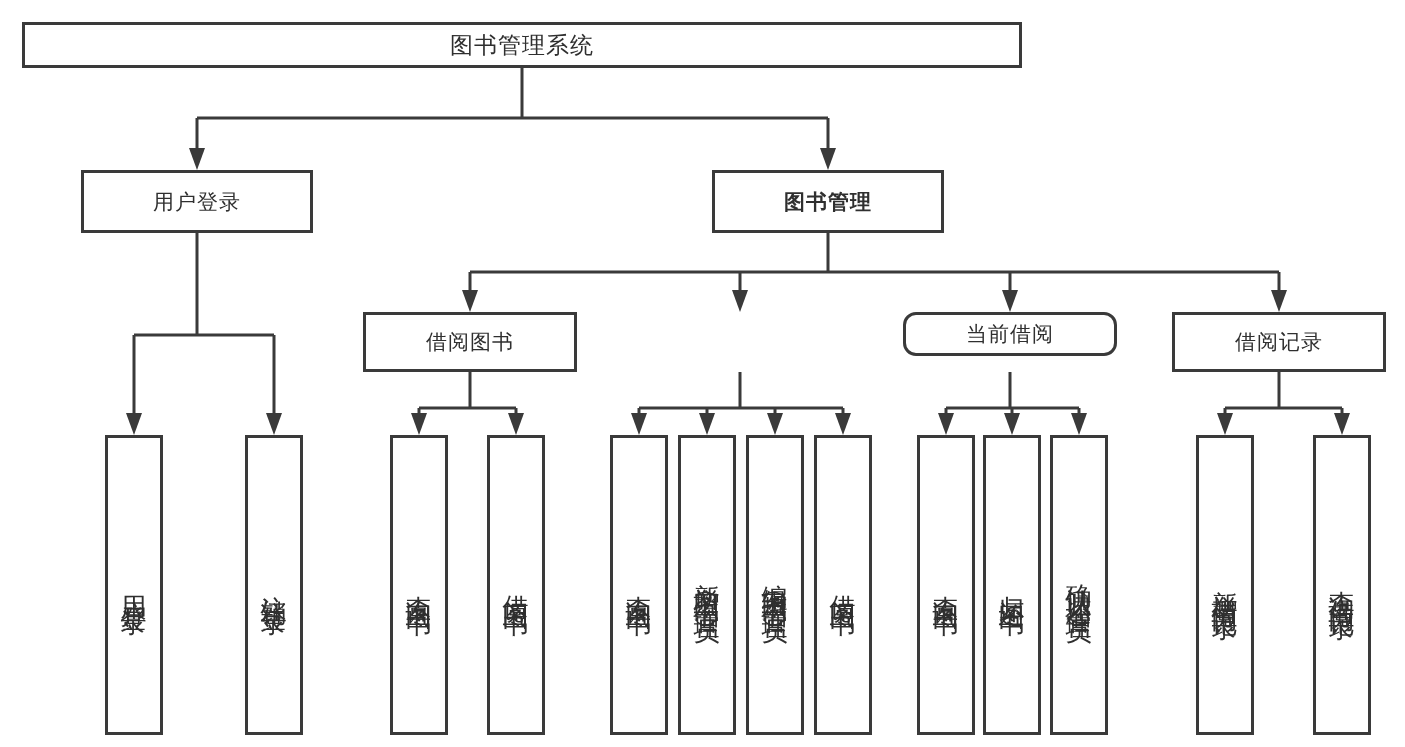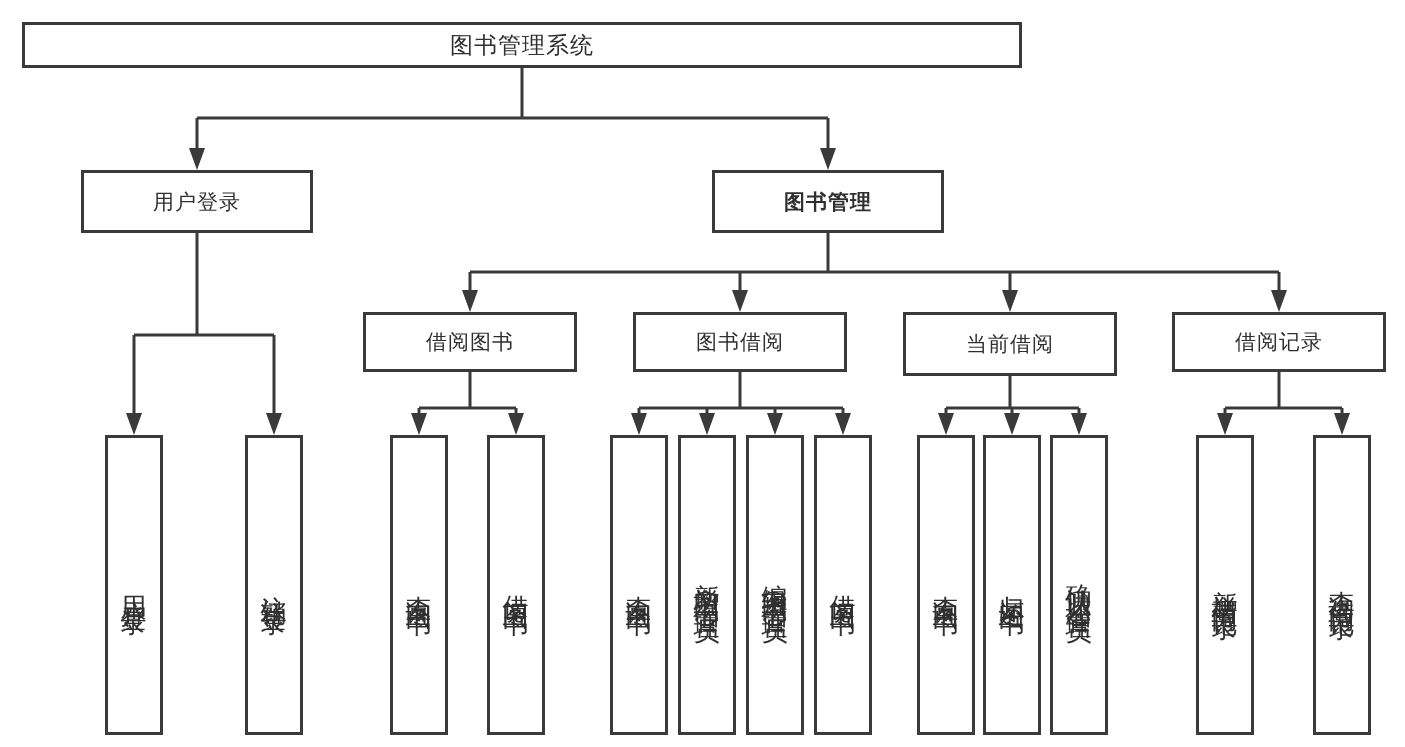--- a/index.html
+++ b/index.html
@@ -106,24 +106,21 @@
   <div class="box h-box" style="left:81px; top:170px; width:232px; height:63px;">
     <span>用户登录</span>
   </div>
   <div class="box h-box" style="left:712px; top:170px; width:232px; height:63px;font-weight:bold;">
     <span>图书管理</span>
   </div>
 
   <div class="box h-box" style="left:363px; top:312px; width:214px; height:60px;">
     <span>借阅图书</span>
   </div>
-  <div class="box h-box" style="left:633px; top:312px; width:214px; height:60px;">
-    <span>图书借阅</span>
-  </div>
-  <div class="box h-box" style="left:903px; top:312px; width:214px; height:64px;">
+  <div class="box h-box" style="left:903px; top:312px; width:214px; height:44px;border-radius:13px;">
     <span>当前借阅</span>
   </div>
   <div class="box h-box" style="left:1172px; top:312px; width:214px; height:60px;">
     <span>借阅记录</span>
   </div>
 
   <div class="box leaf-box" style="left:105px; top:435px; width:58px; height:300px;">
     <span>用户登录</span>
   </div>
   <div class="box leaf-box" style="left:245px; top:435px; width:58px; height:300px;">

